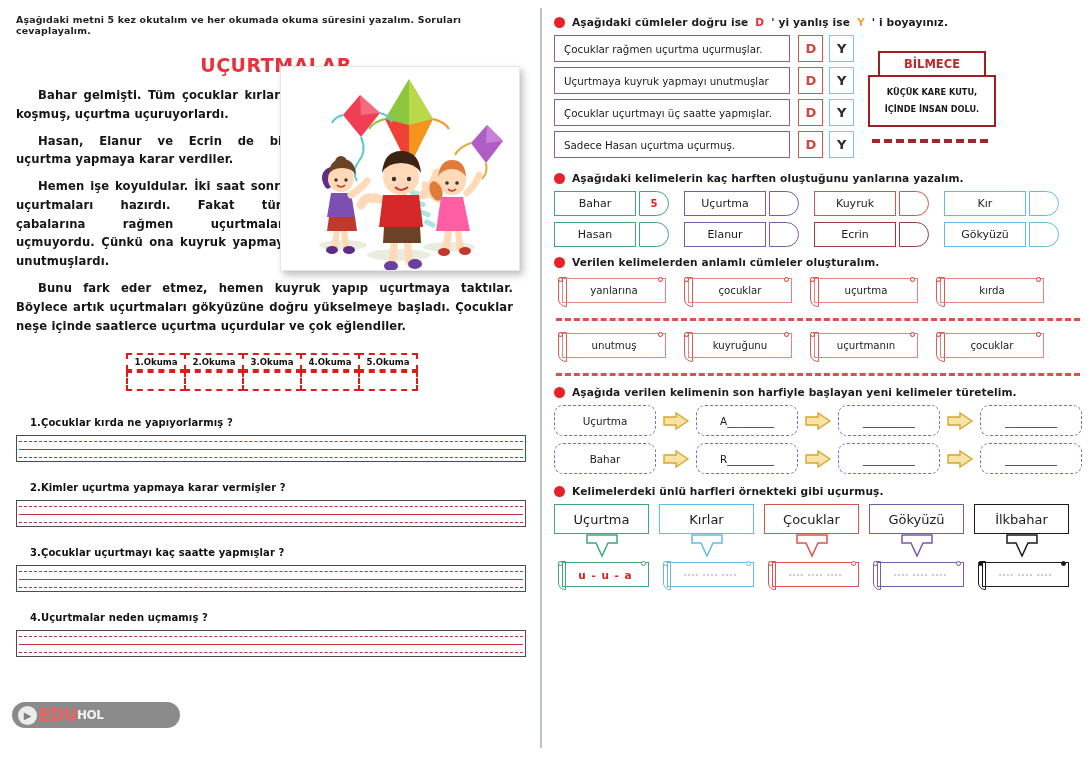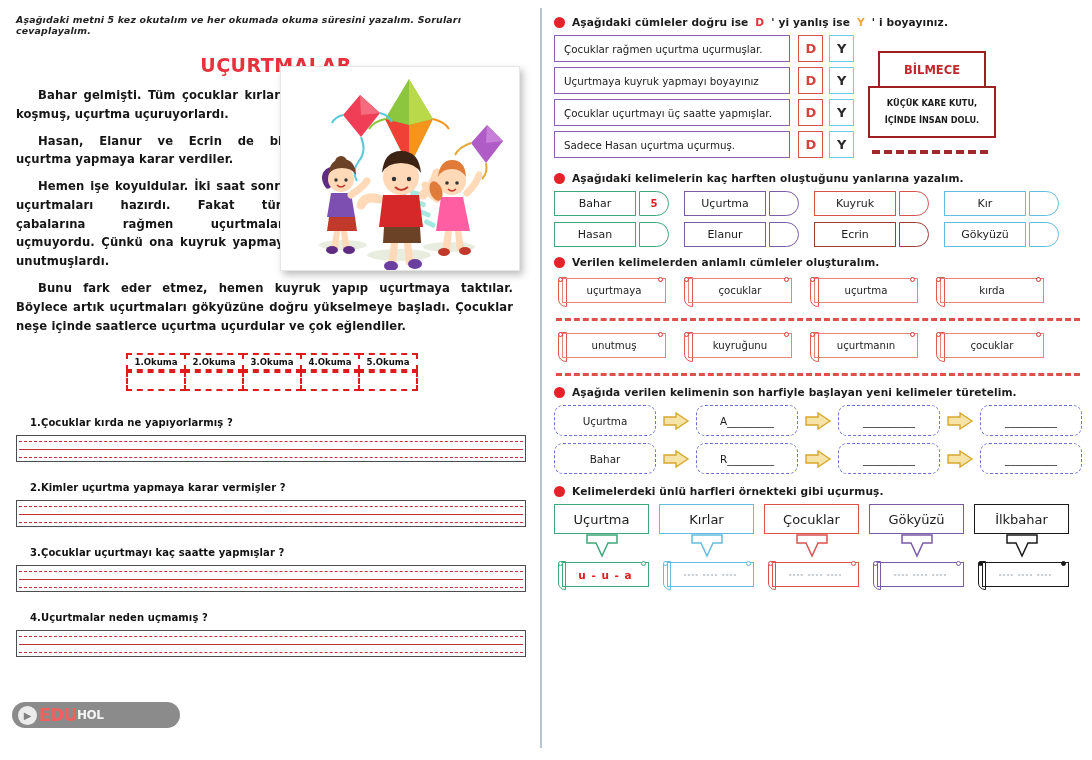--- a/index.html
+++ b/index.html
@@ -14,21 +14,20 @@
   .divider {
     position: absolute; left: 540px; top: 8px; width: 2px; height: 740px;
     background: #b9c3cf;
   }
 
   
   .left { width: 540px; height: 760px; padding: 14px 14px 0 16px; position: relative; }
   .instr-top {
     font-size: 9.4px; font-weight: bold; color: #222; letter-spacing: 0.02em;
     margin-bottom: 18px;
-    font-style: italic;
   }
   .story-title {
     color: #e8313c; font-size: 19px; font-weight: bold; letter-spacing: .5px;
     text-align: center; margin: 6px 0 10px 0; padding-left: 10px;
   }
   .story-wrap { position: relative; }
   .kite-photo {
     position: absolute; right: 6px; top: 12px; width: 240px; height: 205px;
     background: #fff; border: 1px solid #e6e6e6;
     box-shadow: 3px 4px 7px rgba(0,0,0,0.25);
@@ -110,21 +109,21 @@
   }
   .dbox, .ybox {
     width: 27px; height: 27px; display: flex; align-items: center; justify-content: center;
     font-size: 13px; font-weight: bold; margin-left: 8px;
   }
   .dbox { border: 1.6px solid #d4564f; color: #d4443f; }
   .ybox { border: 1.6px solid #72cbe8; color: #2b2b2b; margin-left: 6px; }
 
   .bilmece { margin-left: 14px; margin-top: 16px; width: 128px; }
   .bil-title {
-    border: 2px solid #9e1f22; border-bottom: none; height: 35px;
+    border: 2px solid #9e1f22; border-bottom: none; height: 24px;
     display: flex; align-items: center; justify-content: center;
     font-size: 11.5px; font-weight: bold; color: #c0282c;
     width: 108px; margin: 0 auto;
   }
   .bil-body {
     border: 2px solid #9e1f22; padding: 7px 5px; text-align: center;
     font-size: 8.2px; font-weight: bold; color: #1a1a1a; line-height: 2.1;
   }
   .bil-dash {
     margin-top: 12px; border-top: 4px dashed #a0282c; width: 116px; margin-left: 4px;
@@ -376,21 +375,21 @@
     </div>
 
     <div class="dy-wrap">
       <div class="dy-left">
         <div class="dy-row">
           <div class="sentence">Çocuklar rağmen uçurtma uçurmuşlar.</div>
           <div class="dbox">D</div>
           <div class="ybox">Y</div>
         </div>
         <div class="dy-row">
-          <div class="sentence">Uçurtmaya kuyruk yapmayı boyayınız</div>
+          <div class="sentence">Uçurtmaya kuyruk yapmayı unutmuşlar</div>
           <div class="dbox">D</div>
           <div class="ybox">Y</div>
         </div>
         <div class="dy-row">
           <div class="sentence">Çocuklar uçurtmayı üç saatte yapmışlar.</div>
           <div class="dbox">D</div>
           <div class="ybox">Y</div>
         </div>
         <div class="dy-row">
           <div class="sentence">Sadece Hasan uçurtma uçurmuş.</div>
@@ -451,21 +450,21 @@
     </div>
 
     <div class="sec3">
       <div class="sec-head">
         <span class="dot"></span>
         <span>Verilen kelimelerden anlamlı cümleler oluşturalım.</span>
       </div>
       <div class="scroll-row">
         <div class="scroll-box">
           <div class="roll-l"></div>
-          <div class="body">uçurtmaya</div>
+          <div class="body">yanlarına</div>
           <div class="nail-l"></div>
           <div class="nail-r"></div>
         </div>
         <div class="scroll-box">
           <div class="roll-l"></div>
           <div class="body">çocuklar</div>
           <div class="nail-l"></div>
           <div class="nail-r"></div>
         </div>
         <div class="scroll-box">

